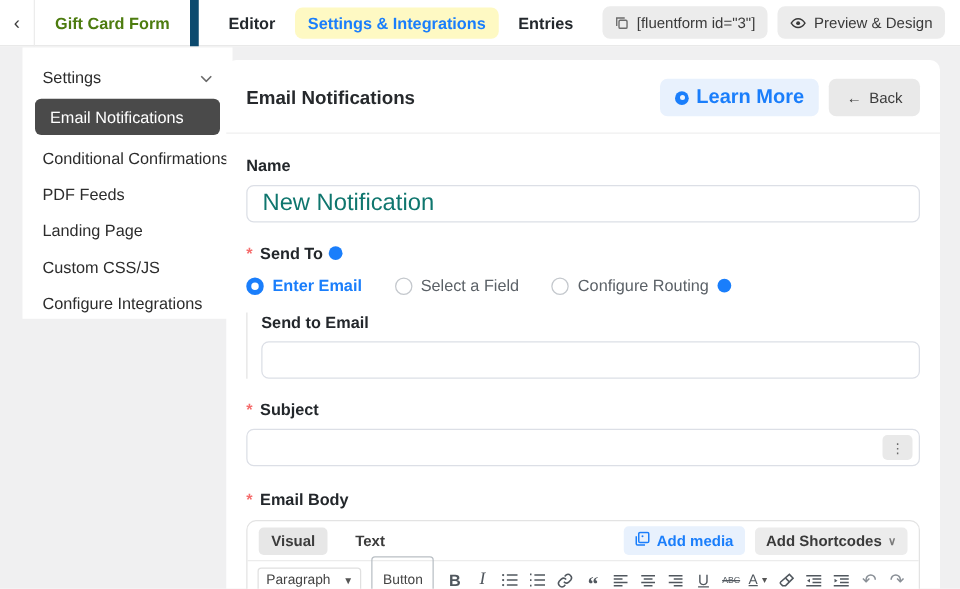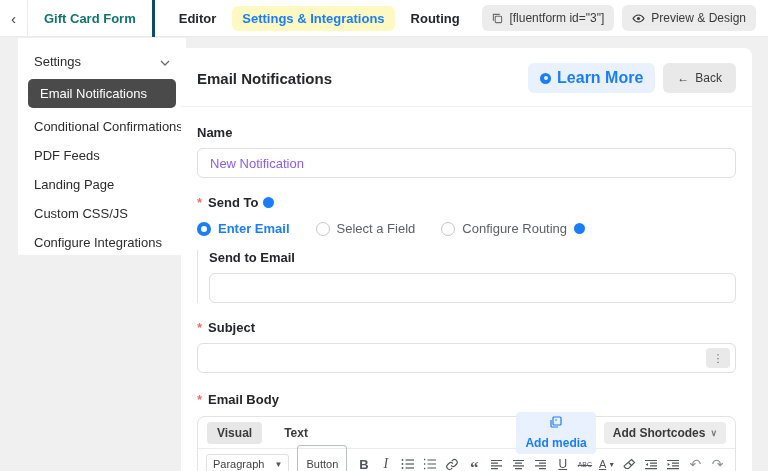--- a/index.html
+++ b/index.html
@@ -5,21 +5,21 @@
   * { margin:0; padding:0; box-sizing:border-box; }
   html,body { width:768px; height:471px; overflow:hidden; }
   body { font-family:"Liberation Sans", sans-serif; background:#f0f0f1; color:#2c2c2c; position:relative; }
 
   
   .topbar { position:absolute; top:0; left:0; width:768px; height:37px; background:#fff;
             border-bottom:1px solid #e9e9e9; display:flex; align-items:center; z-index:5; }
   .tb-back { width:28px; height:37px; display:flex; align-items:center; justify-content:center;
              border-right:1px solid #ececec; color:#3c3c3c; font-size:15px; cursor:pointer; }
   .tb-title { padding:0 16px; height:37px; display:flex; align-items:center; font-size:13px;
-              font-weight:bold; color:#0f766e; border-right:3px solid #0c4a6e; }
+              font-weight:bold; color:#4d7c0f; border-right:7px solid #0c4a6e; }
   .tb-tabs { display:flex; align-items:center; gap:6px; margin-left:14px; }
   .tb-tab { font-size:13px; font-weight:bold; color:#23282d; padding:5px 10px; border-radius:6px; cursor:pointer; }
   .tb-tab.active { background:#fef9c3; color:#1a7efb; }
   .tb-right { margin-left:auto; display:flex; align-items:center; gap:8px; margin-right:12px; }
   .tb-btn { display:flex; align-items:center; gap:6px; background:#ececec; border-radius:6px;
             padding:6px 10px; font-size:12px; color:#3a3a3a; cursor:pointer; }
   .tb-btn svg { display:block; }
 
   
   .sidebar { position:absolute; top:38px; left:18px; width:168px; height:217px; background:#fff; padding-top:10px; }
@@ -42,21 +42,21 @@
                      border-radius:50%; background:#e8f1fd; }
   .btn-back { display:flex; align-items:center; gap:6px; background:#e9e9e9; color:#3c3c3c;
               font-size:12px; padding:6px 14px; border-radius:6px; cursor:pointer; }
 
   .card-body { padding:18px 16px 0 16px; }
   .f-label { font-size:13px; font-weight:bold; color:#23272b; display:flex; align-items:center; gap:5px; }
   .req { color:#f56c6c; margin-right:1px; }
   .info-dot { width:11px; height:11px; border-radius:50%; background:#1a7efb; color:#fff; font-size:8px;
               display:inline-flex; align-items:center; justify-content:center; font-weight:bold; cursor:pointer; }
   .t-input { width:100%; height:30px; border:1px solid #dcdfe6; border-radius:6px; margin-top:8px;
-             font-size:13px; padding:0 12px; color:#8b5cf6; outline:none; background:#fff;
+             font-size:19px; padding:0 12px; color:#0f766e; outline:none; background:#fff;
              font-family:"Liberation Sans", sans-serif; }
 
   .sec { margin-top:17px; }
   .radio-row { display:flex; align-items:center; gap:26px; margin-top:11px; }
   .radio { display:flex; align-items:center; gap:7px; font-size:13px; color:#5b6167; cursor:pointer; }
   .rdot { width:14px; height:14px; border-radius:50%; border:1px solid #c4c8cd; background:#fff; }
   .radio.sel .rdot { border:4px solid #1a7efb; }
   .radio.sel { color:#1a7efb; font-weight:bold; }
 
   .indent-block { margin-top:14px; border-left:1px solid #e4e4e4; padding-left:11px; }
@@ -66,21 +66,21 @@
               border-radius:4px; display:flex; align-items:center; justify-content:center;
               color:#6b6b6b; font-size:11px; cursor:pointer; }
 
   
   .editor { margin-top:9px; border:1px solid #e3e3e3; border-radius:8px 8px 0 0; height:126px; background:#fff; }
   .ed-head { display:flex; align-items:center; height:32px; padding:0 9px; border-bottom:1px solid #ececec; gap:12px; }
   .ed-tab { font-size:12px; font-weight:bold; color:#3c3c3c; cursor:pointer; padding:4px 10px; border-radius:4px; }
   .ed-tab.active { background:#e7e7e7; }
   .ed-head-right { margin-left:auto; display:flex; gap:8px; align-items:center; }
   .btn-media { display:flex; align-items:center; gap:5px; background:#e8f1fd; color:#1a7efb; font-size:12px;
-               font-weight:bold; padding:4px 9px; border-radius:4px; cursor:pointer;flex-direction:column; }
+               font-weight:bold; padding:4px 9px; border-radius:4px; cursor:pointer; }
   .btn-shortcodes { display:flex; align-items:center; gap:5px; background:#ececec; color:#3a3a3a; font-size:12px;
                     font-weight:bold; padding:4px 9px; border-radius:4px; cursor:pointer; }
   .chev { font-size:9px; color:#7a7a7a; }
 
   .ed-toolbar { display:flex; align-items:center; height:31px; padding:0 8px; gap:3px; border-bottom:1px solid #ececec; }
   .para-select { display:flex; align-items:center; justify-content:space-between; width:94px; height:21px;
                  border:1px solid #e0e0e0; border-radius:3px; font-size:11px; color:#444; padding:0 6px; cursor:pointer; }
   .para-caret { font-size:8px; color:#555; }
   .tb-btn-sq { display:flex; align-items:center; justify-content:center; border:1px solid #b9bfc4; border-radius:3px;
                font-size:11px; color:#444; padding:18px 8px; margin:0 4px 0 5px; height:21px; cursor:pointer; }
@@ -99,21 +99,21 @@
 </style>
 </head>
 <body>
 
 <div class="topbar">
   <div class="tb-back">‹</div>
   <div class="tb-title">Gift Card Form</div>
   <div class="tb-tabs">
     <div class="tb-tab">Editor</div>
     <div class="tb-tab active">Settings &amp; Integrations</div>
-    <div class="tb-tab">Routing</div>
+    <div class="tb-tab">Entries</div>
   </div>
   <div class="tb-right">
     <div class="tb-btn">
       <span>
         <svg width="11" height="11" viewBox="0 0 12 12" fill="none" stroke="#6b6b6b" stroke-width="1.2">
           <rect x="3.5" y="3.5" width="7" height="7" rx="1"></rect>
             <path d="M8.5 1.5h-7v7"></path>
         </svg>
       </span>
       <span>[fluentform id="3"]</span>

